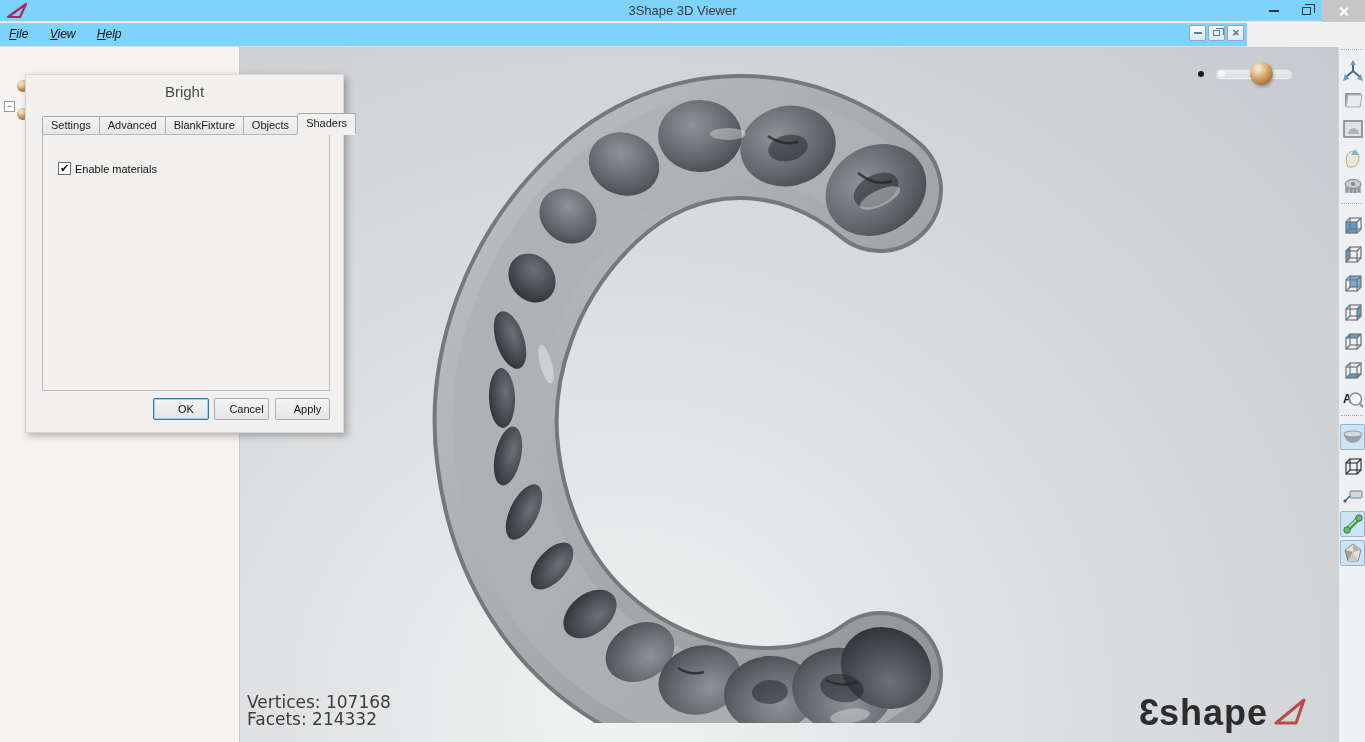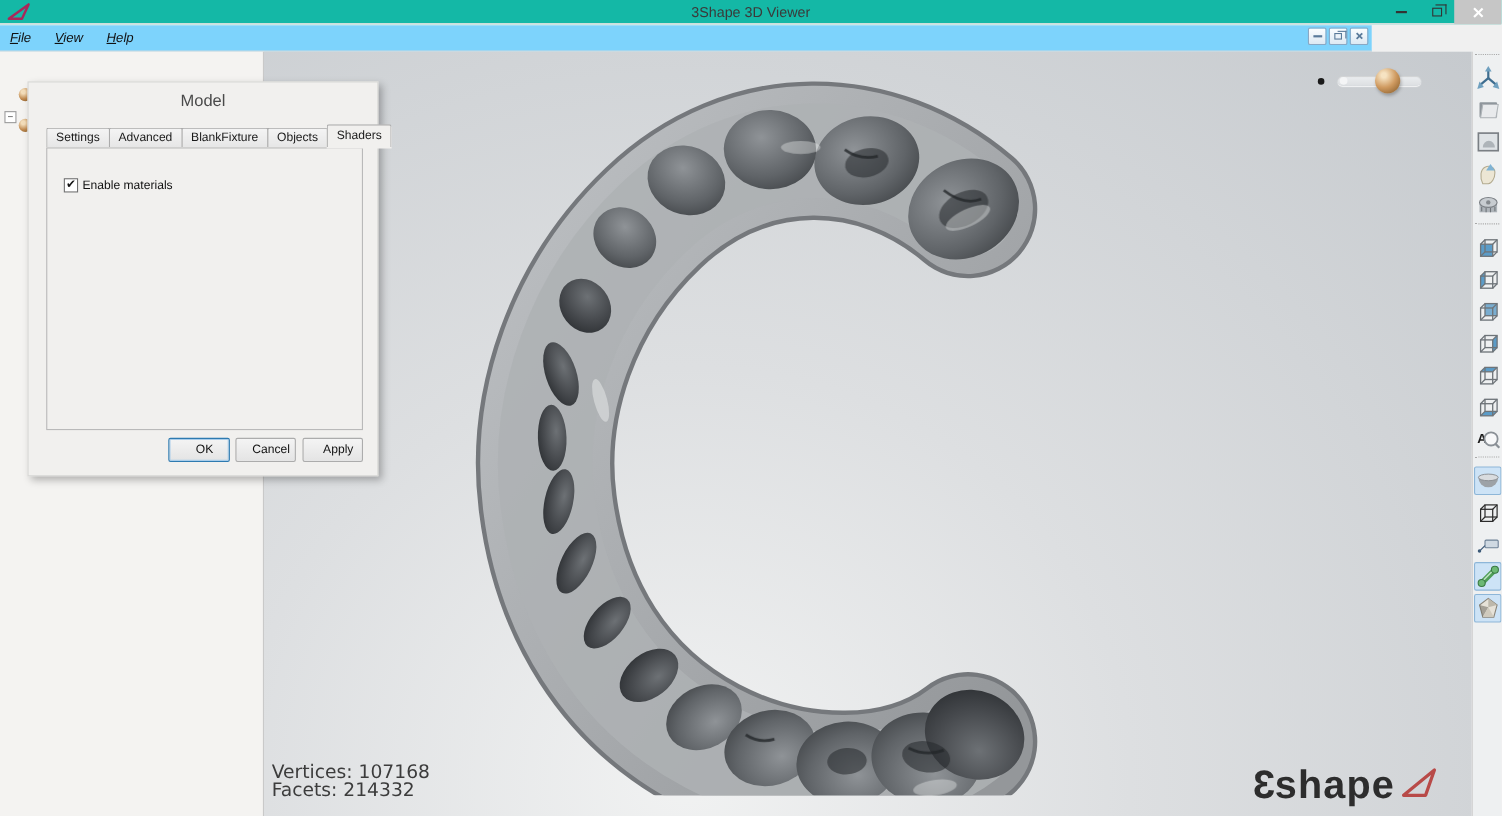--- a/index.html
+++ b/index.html
@@ -2,21 +2,21 @@
 <html><head>
 <meta charset="utf-8">
 <style>
   * { margin:0; padding:0; box-sizing:border-box; }
   html,body { width:1365px; height:742px; overflow:hidden;
     font-family:"Liberation Sans", sans-serif; font-size:12px; color:#222; background:#f0f0f0;}
   #app { position:relative; width:1365px; height:742px; }
 
   
   .titlebar { position:absolute; left:0; top:0; width:1365px; height:22px;
-    background:#14b8a6; border-bottom:1px solid #e3e3e3; }
+    background:#7dd3fc; border-bottom:1px solid #e3e3e3; }
   .titlebar .apptitle { position:absolute; left:0; right:0; top:3px; text-align:center;
     font-size:13px; color:#3a3a3a; }
   .applogo { position:absolute; left:6px; top:2px; }
   .wbtn { position:absolute; top:0; height:22px; display:flex; align-items:center;
     justify-content:center; cursor:default; }
   .wbtn.min { left:1258px; width:32px; }
   .wbtn.max { left:1290px; width:32px; }
   .wbtn.cls { left:1322px; width:43px; background:#c6c6c6; }
   .glyph-min { width:10px; height:0; border-top:2px solid #333; }
   .glyph-restore { width:9px; height:8px; border:1px solid #333; position:relative; background:transparent;}
@@ -438,21 +438,21 @@
       <svg width="22" height="22" viewBox="0 0 22 22">
           <polygon points="11,2 19,8 16,19 6,19 3,8" fill="#e6e2d8" stroke="#8a857a" stroke-width="1"></polygon>
           <polygon points="11,2 19,8 11,10" fill="#bdb8ab"></polygon>
           <polygon points="3,8 11,10 6,19" fill="#6b675e" opacity="0.55"></polygon>
           <polygon points="11,10 16,19 6,19" fill="#cfcabd"></polygon>
         </svg>
     </div>
   </div>
 
   <div class="dialog">
-    <div class="dlg-title">Model</div>
+    <div class="dlg-title">Bright</div>
 
     <div class="tabs">
       <div class="tab">Settings</div>
       <div class="tab">Advanced</div>
       <div class="tab">BlankFixture</div>
       <div class="tab">Objects</div>
       <div class="tab active">Shaders</div>
     </div>
     <div class="tabpanel"></div>
 

